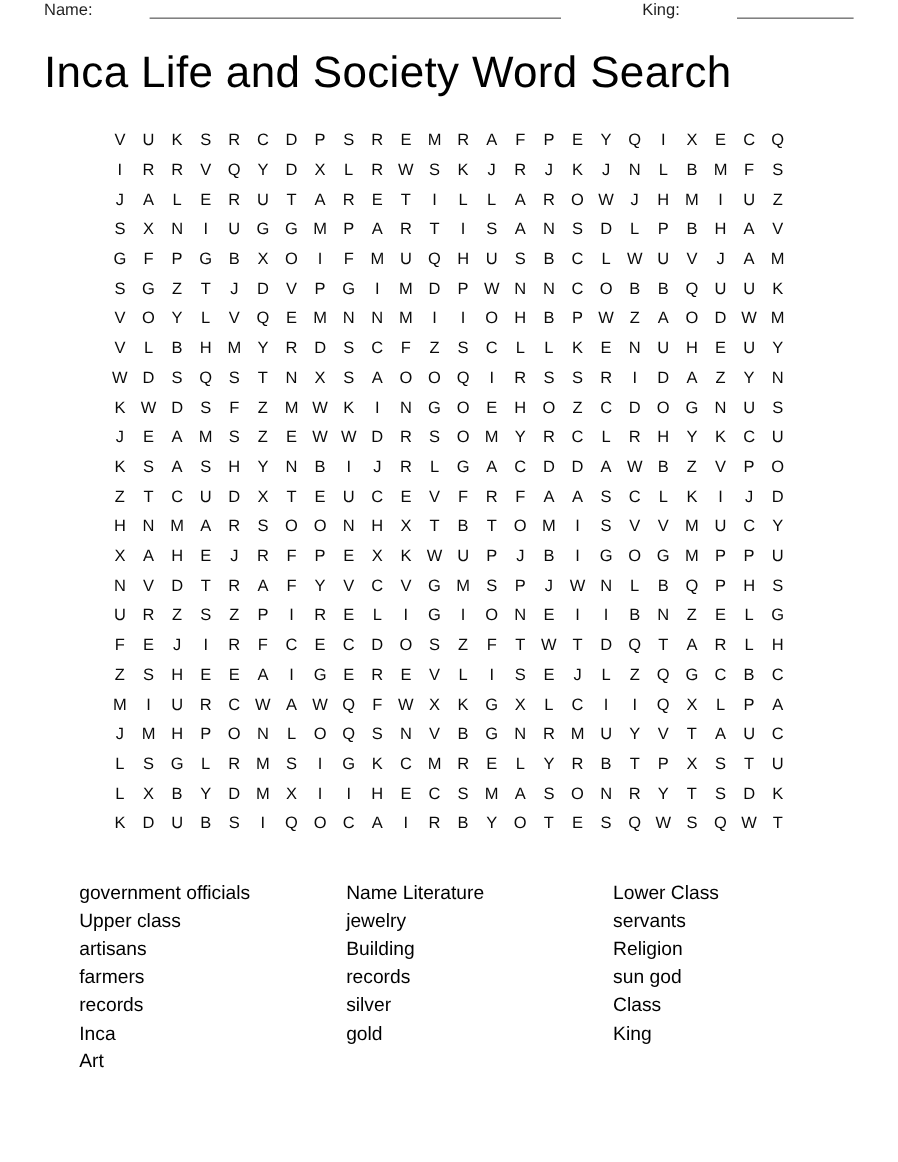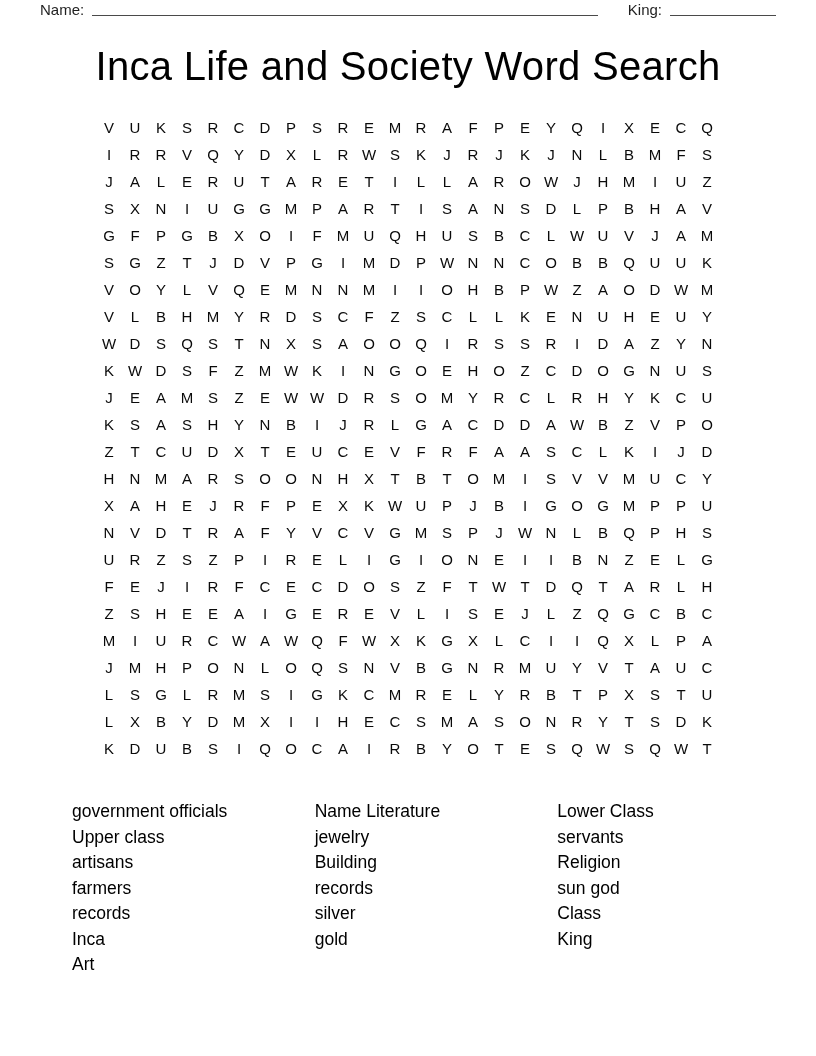--- a/index.html
+++ b/index.html
@@ -6,31 +6,31 @@
   html, body { background:#ffffff; }
   body {
     width:816px; height:1056px;
     font-family:"Liberation Sans", sans-serif;
     color:#111; overflow:hidden; position:relative;
   }
   .page { padding:0 40px; }
 
   
   .header-row {
-    display:flex; align-items:flex-start;
-    padding-top:1px; font-size:15px; color:#1f1f1f;
+    display:flex; align-items:center;
+    padding-top:1px; font-size:15px; color:#1f1f1f;gap:44px;
   }
   .header-label { line-height:18px; white-space:nowrap; }
   .fill-line { border-bottom:1.2px solid #4a4a4a; height:15px; }
   .name-line { flex:1; margin:0 30px 1px 8px; }
   .date-line { width:106px; margin-left:8px; margin-bottom:1px; }
 
   
   .title {
-    margin-top:25px; text-align:center;
+    margin-top:25px; text-align:left;
     font-size:40px; font-weight:400; letter-spacing:0.3px; color:#000;
   }
 
   
   .grid {
     width:624px; margin:25px auto 0;
     display:grid;
     grid-template-columns:repeat(24, 26px);
     grid-auto-rows:27px;
     font-size:15px; color:#0a0a0a;

